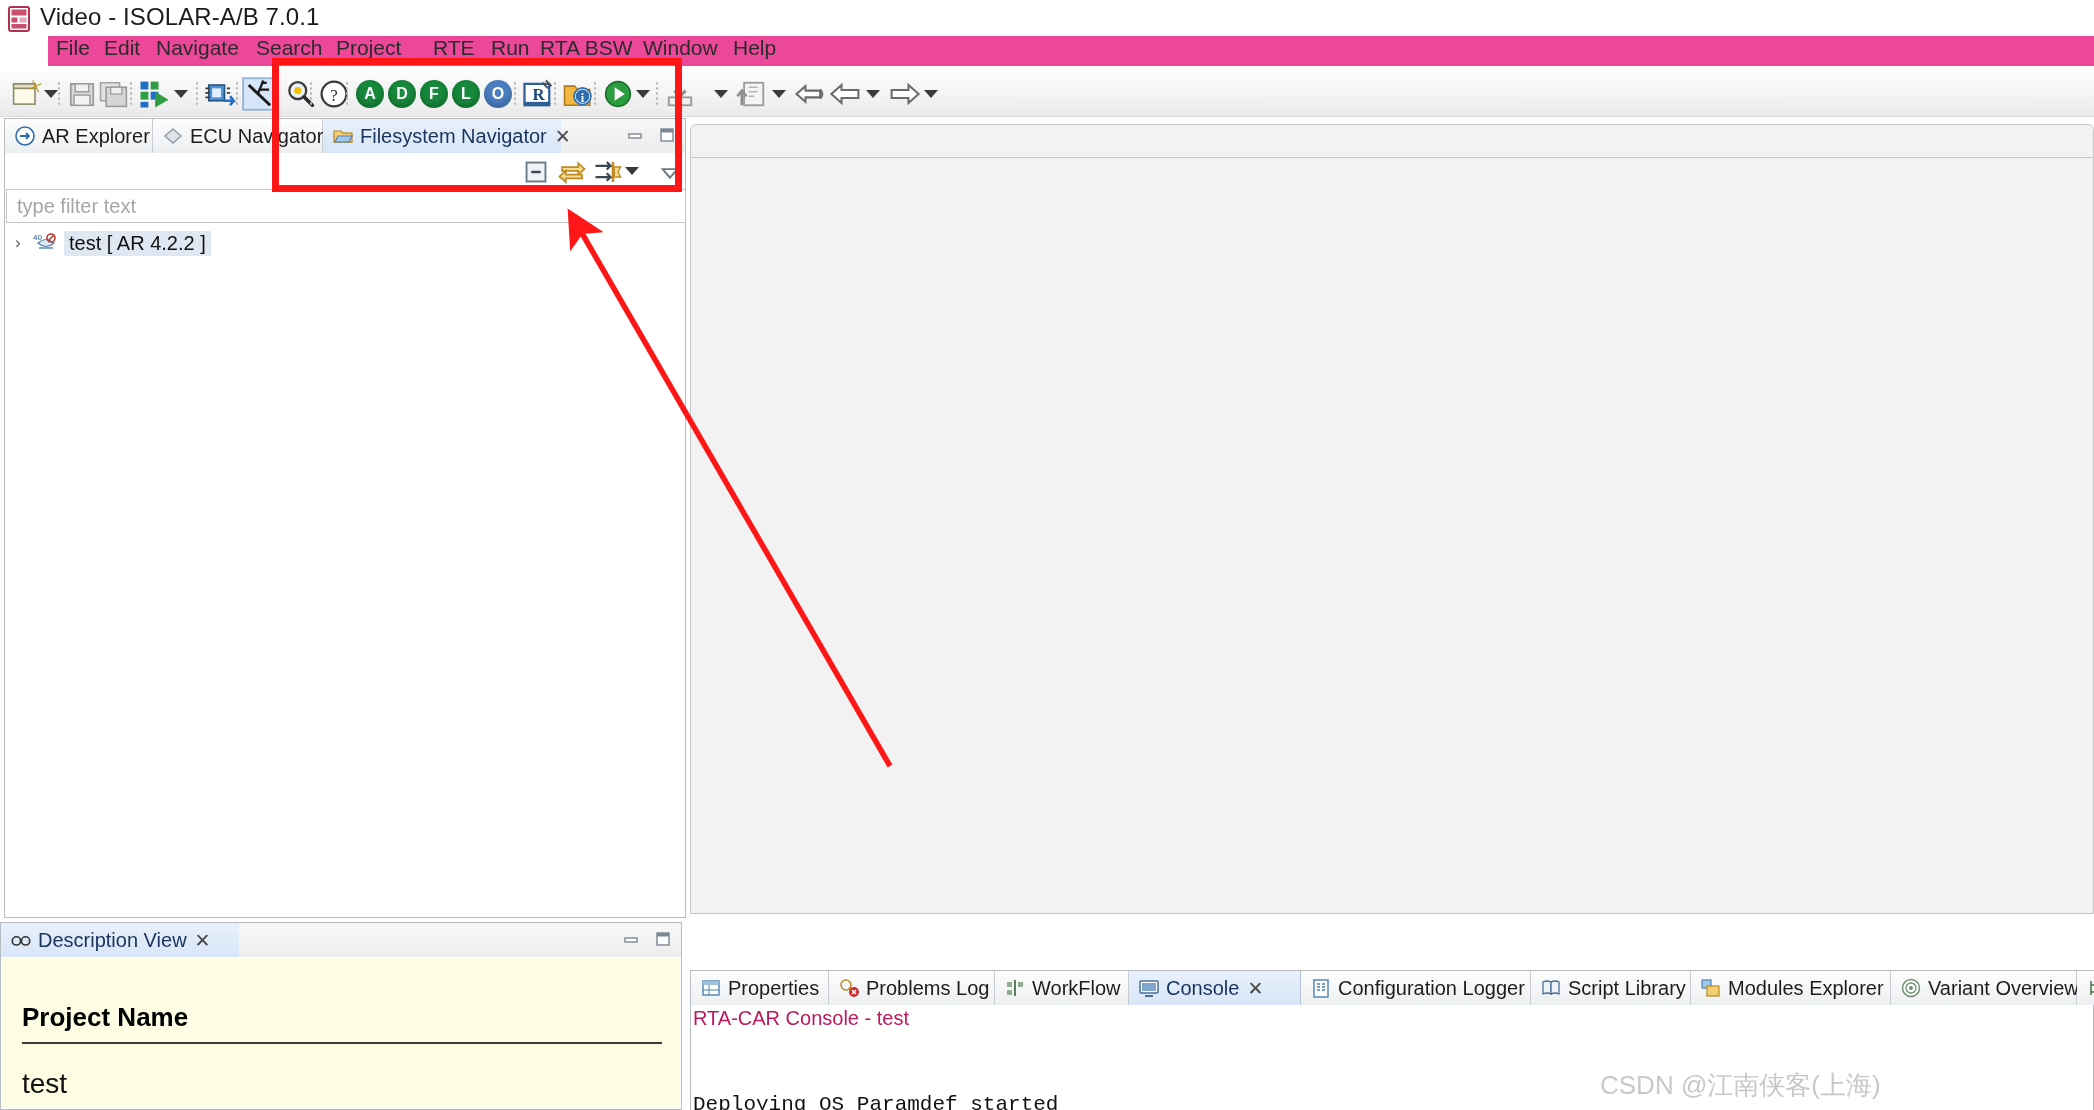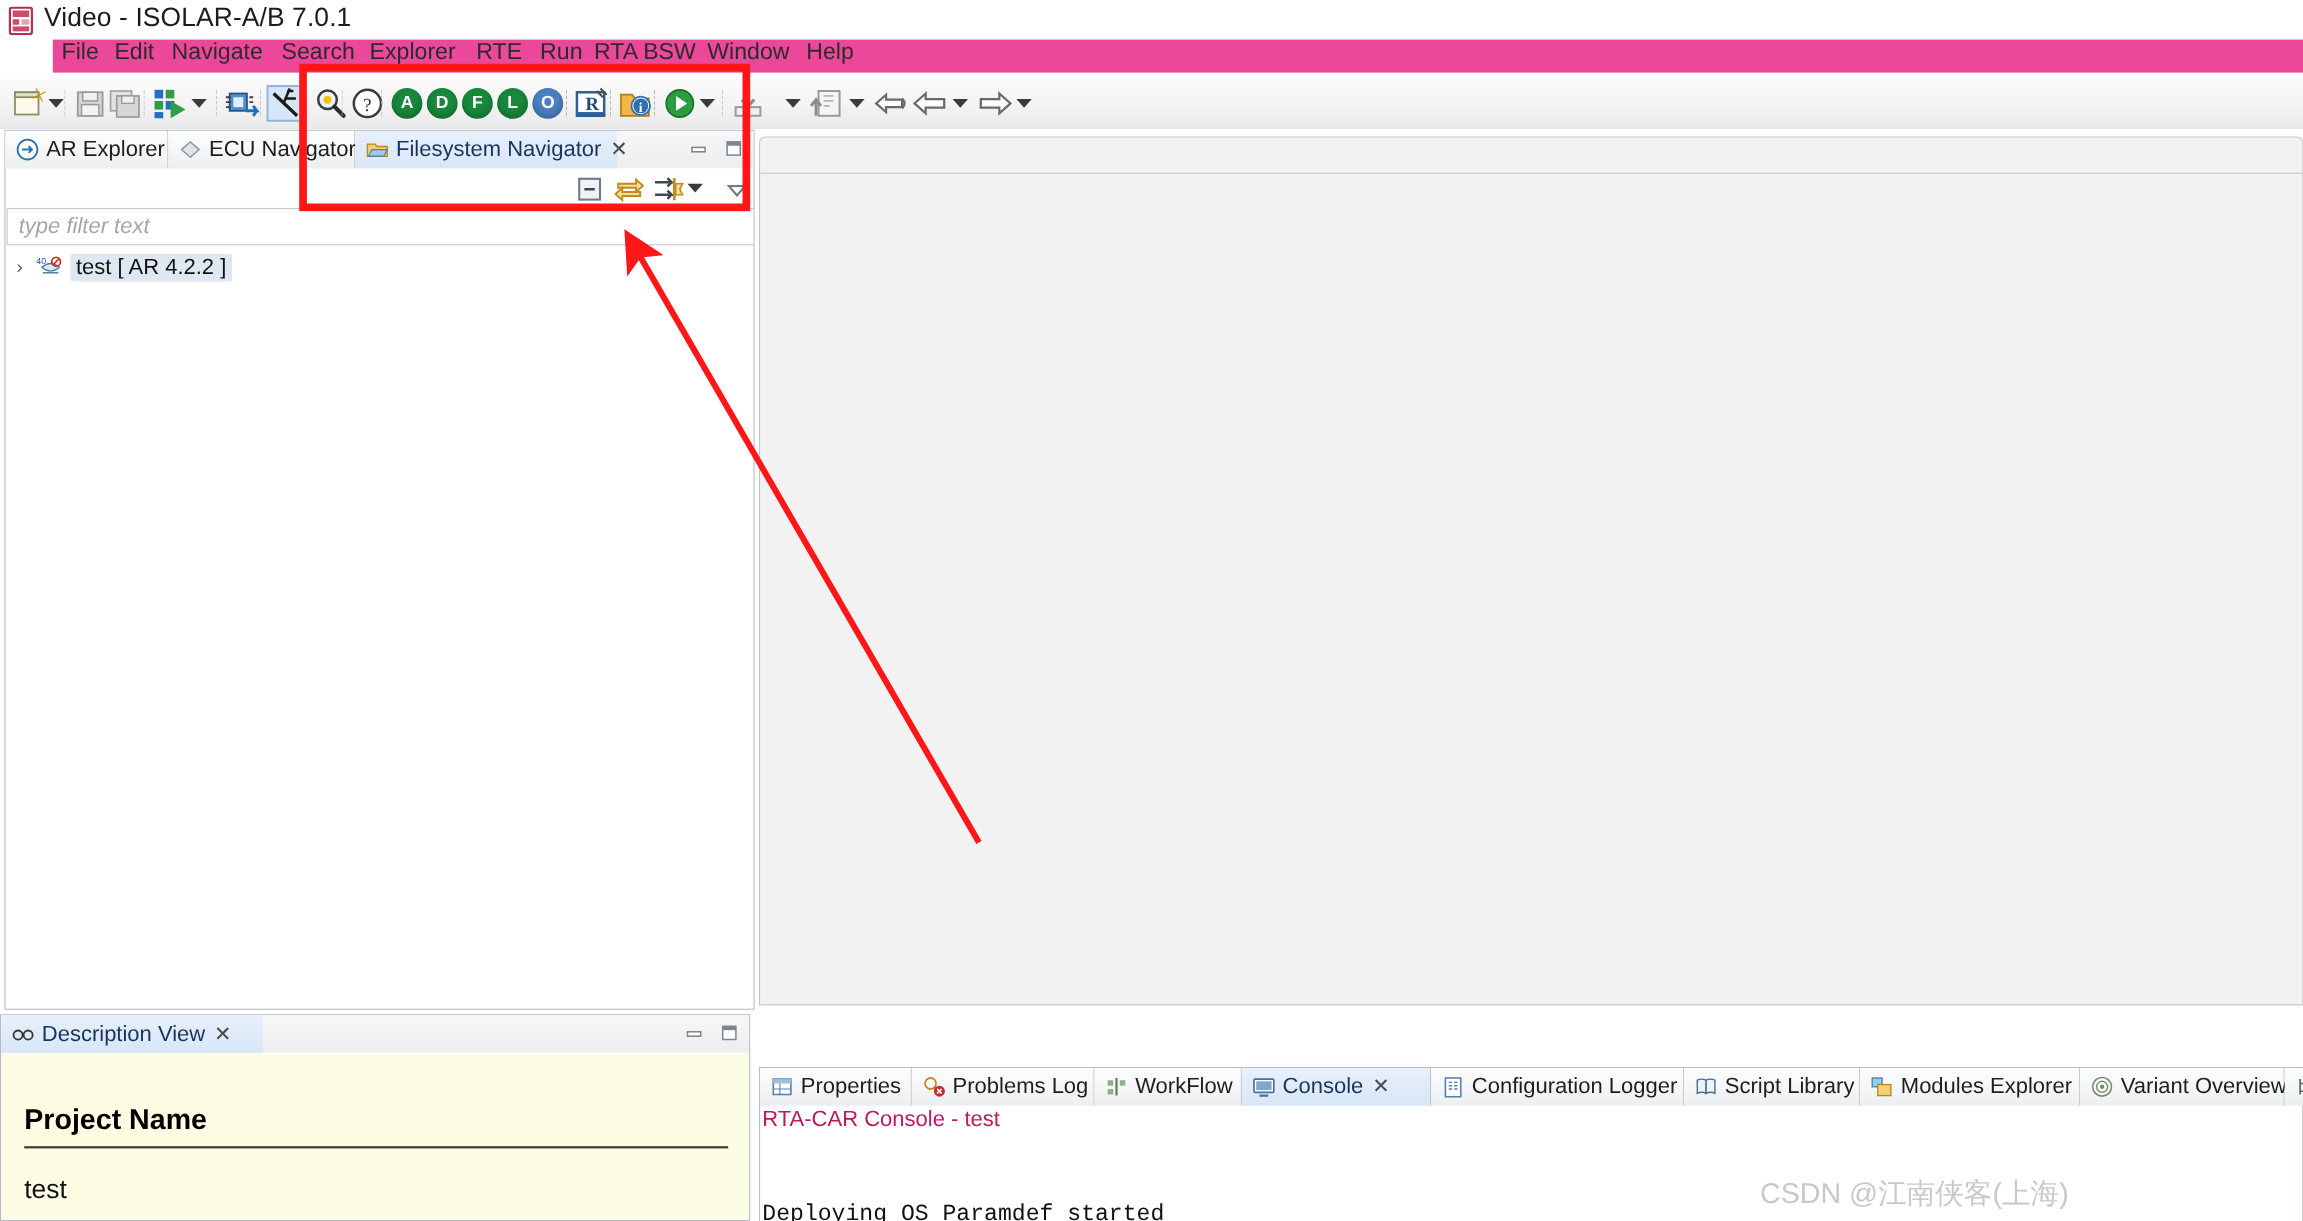--- a/index.html
+++ b/index.html
@@ -46,31 +46,31 @@
   .tab.active{background:linear-gradient(to bottom,#e8f0fb,#d8e6f7);color:#18335c;
               border-right:1px solid #b4c4d8;}
   .tab .ti{width:22px;height:22px;margin-right:6px;flex:0 0 22px;}
   .tabclose{font-size:19px;color:#4a4a4a;margin-left:8px;font-family:"Liberation Sans",sans-serif;}
 
   .vwbtn{position:absolute;width:20px;height:20px;}
 
   
   .filterbox{position:absolute;left:1px;top:36px;width:calc(100% - 2px);height:34px;
              background:#fff;border:1px solid #c3c7cc;box-sizing:border-box;
-             display:flex;align-items:center;padding-left:10px;font-style:italic;}
+             display:flex;align-items:center;padding-left:10px;}
   .filterbox span{font-size:20px;color:#a6a6a6;}
   .treeitem{position:absolute;left:10px;top:84px;height:28px;display:flex;align-items:center;}
   .twisty{width:18px;font-size:17px;color:#5a5a5a;}
   .treelabel{font-size:20px;color:#111;background:#dfe7f2;padding:1px 5px;border-radius:2px;}
 
   
   .descbody{position:absolute;left:1px;top:35px;right:1px;bottom:1px;background:#fdfde3;}
   .desc-h{position:absolute;left:20px;top:44px;font-size:26px;font-weight:bold;color:#000;}
   .desc-rule{position:absolute;left:20px;right:18px;top:84px;height:2px;background:#3a3a3a;}
-  .desc-txt{position:absolute;left:20px;top:110px;font-size:24px;color:#111;}
+  .desc-txt{position:absolute;left:20px;top:110px;font-size:28px;color:#111;}
 
   
   .con-title{position:absolute;left:2px;top:36px;font-size:20px;color:#be185d;}
   .con-lines{position:absolute;left:2px;top:66px;right:0;
              font-family:"Liberation Mono",monospace;font-size:21px;
              color:#111;line-height:27px;white-space:pre;}
 
   
   .annot-rect{position:absolute;border:7px solid #ff1616;box-sizing:border-box;
               pointer-events:none;}
@@ -91,21 +91,21 @@
       <rect x="5.5" y="18" width="15" height="4.5" fill="#c94f6d"></rect>
     </svg>
     <div class="title-txt">Video - ISOLAR-A/B 7.0.1</div>
   </div>
 
   <div class="menubar">
     <div class="menu-item" style="left:8px">File</div>
     <div class="menu-item" style="left:56px">Edit</div>
     <div class="menu-item" style="left:108px">Navigate</div>
     <div class="menu-item" style="left:208px">Search</div>
-    <div class="menu-item" style="left:288px">Explorer</div>
+    <div class="menu-item" style="left:288px">Project</div>
     <div class="menu-item" style="left:385px">RTE</div>
     <div class="menu-item" style="left:443px">Run</div>
     <div class="menu-item" style="left:492px">RTA BSW</div>
     <div class="menu-item" style="left:595px">Window</div>
     <div class="menu-item" style="left:685px">Help</div>
   </div>
 
   <div class="toolbar">
 
     <svg class="tb-btn" style="left:8px" viewBox="0 0 32 32">

